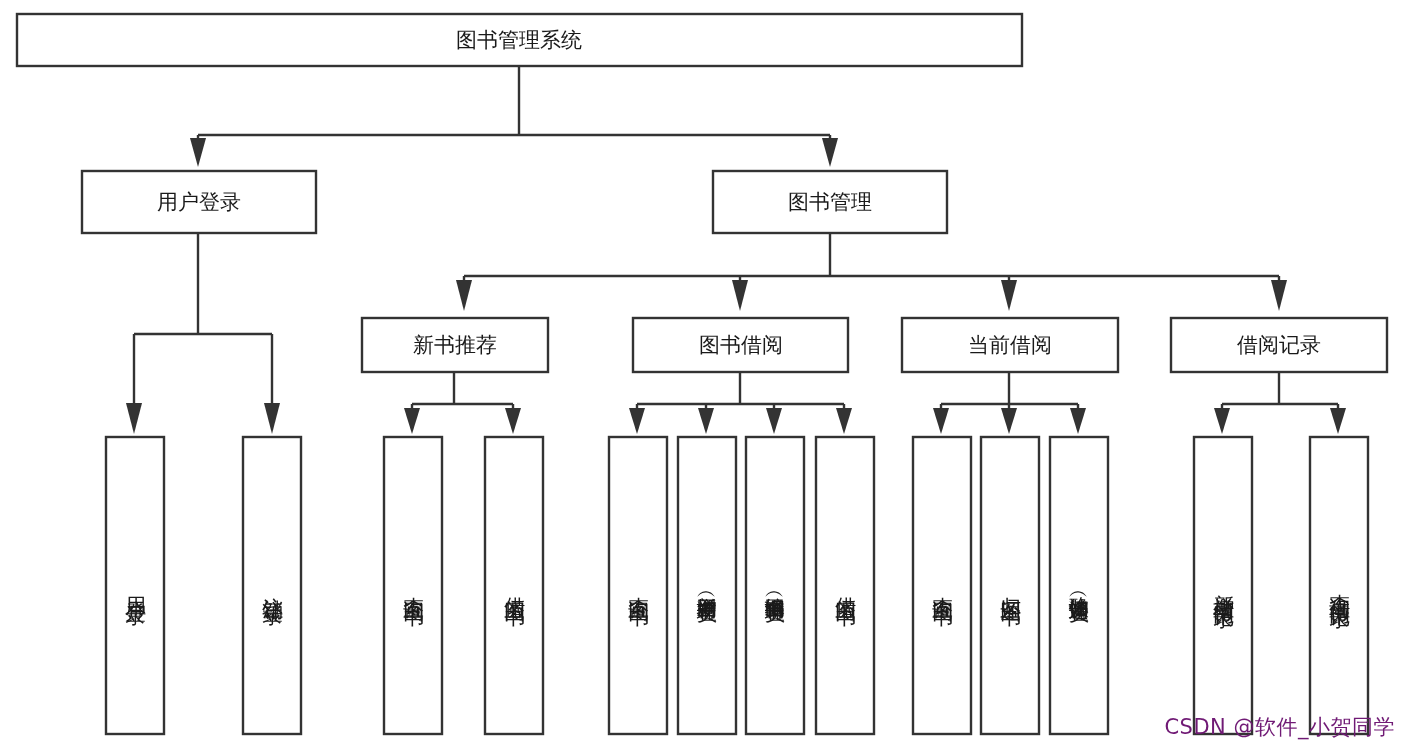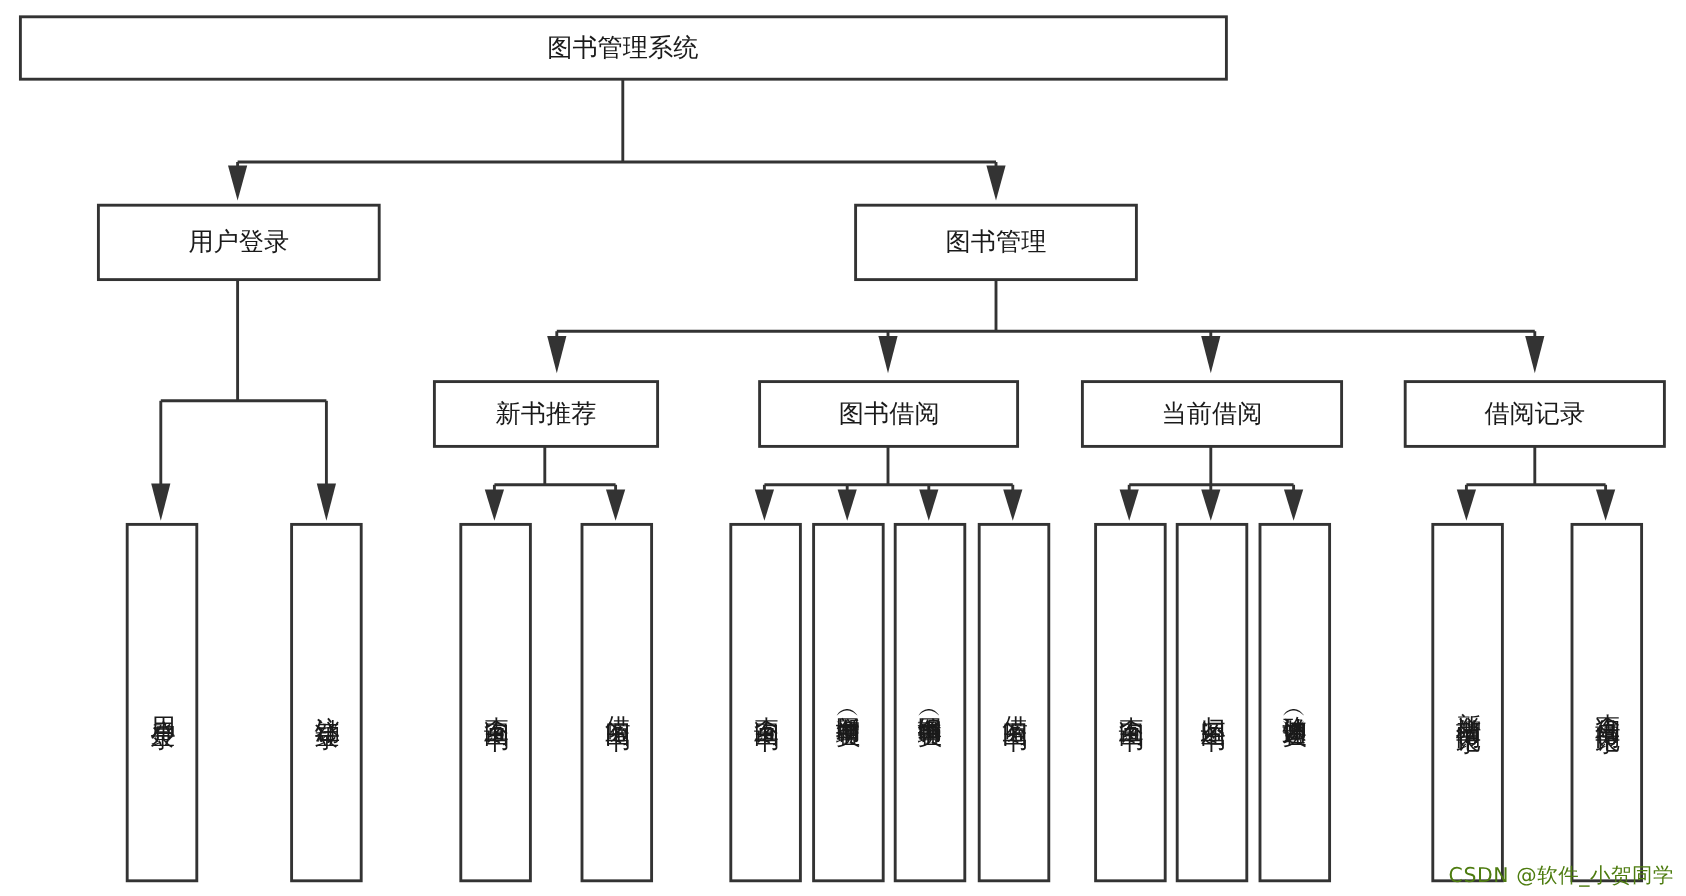--- a/index.html
+++ b/index.html
@@ -43,22 +43,22 @@
   }
   .arrow-head {
     fill: #333333;
     stroke: none;
   }
   .watermark {
     position: absolute;
     right: 10px;
     bottom: 6px;
     font-family: "DejaVu Sans", "Liberation Sans", sans-serif;
-    font-size: 17px;
-    color: #4d7c0f;
+    font-size: 21px;
+    color: #701a75;
     white-space: nowrap;
     letter-spacing: 0.5px;
     text-align: center;
   }
 </style>
 </head>
 <body>
 
 <div id="diagram-root">
 

